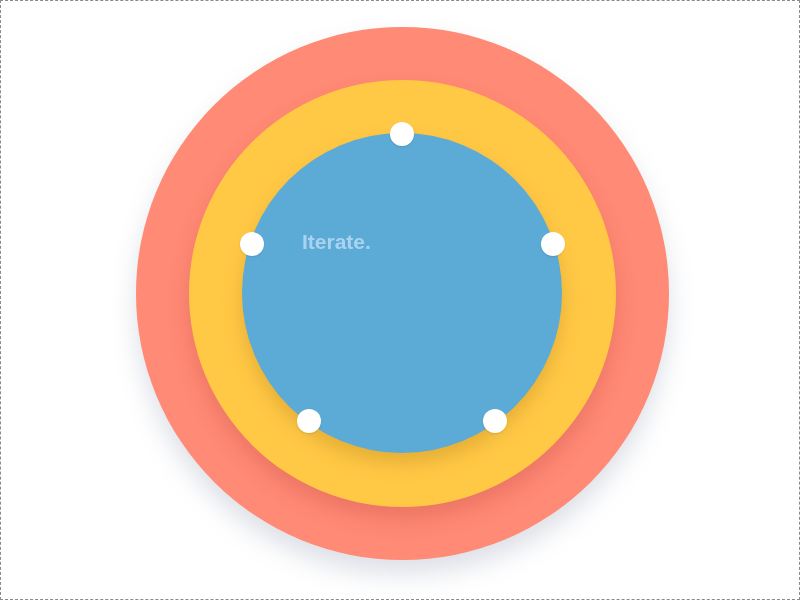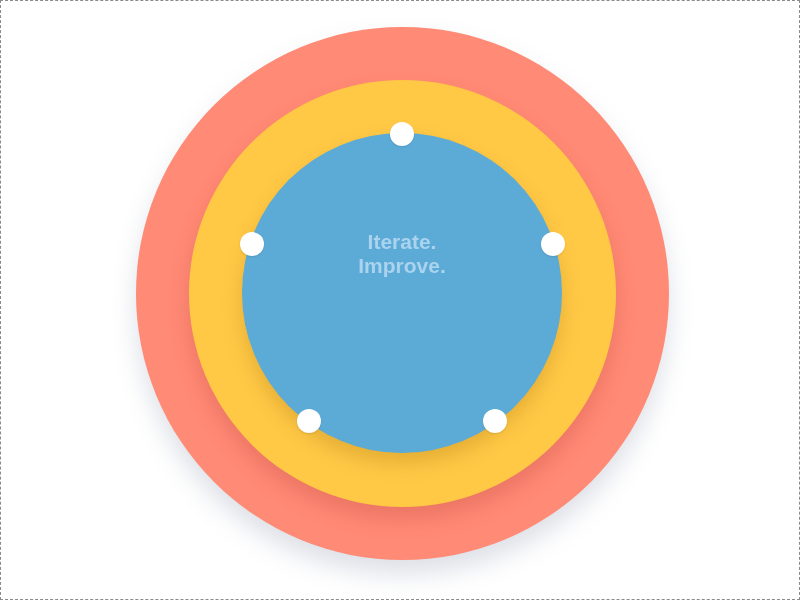--- a/index.html
+++ b/index.html
@@ -2,34 +2,33 @@
 <html><head>
 <meta charset="utf-8">
 <style>
   html,body{margin:0;padding:0;}
   body{width:800px;height:600px;background:#ffffff;position:relative;overflow:hidden;font-family:"Liberation Sans",sans-serif;}
   .frame{position:absolute;left:0;top:0;width:798px;height:598px;border:1px dashed #8a8a8a;}
   .ring{position:absolute;border-radius:50%;}
   .outer{left:136px;top:27px;width:533px;height:533px;box-shadow:0 14px 24px rgba(120,130,160,0.25);}
   .middle{left:189px;top:80px;width:427px;height:427px;box-shadow:0 12px 20px rgba(180,60,50,0.25);}
   .inner{left:242px;top:133px;width:320px;height:320px;box-shadow:0 10px 18px rgba(180,130,30,0.35);}
-  .label{position:absolute;left:302px;top:230px;width:200px;text-align:center;font-weight:bold;font-size:21px;line-height:24px;color:#a9d3ee;}
+  .label{position:absolute;left:302px;top:230px;width:200px;font-weight:bold;font-size:21px;line-height:24px;color:#a9d3ee;}
   .dot{position:absolute;width:24px;height:24px;border-radius:50%;background:#ffffff;box-shadow:0 1px 2px rgba(0,0,0,0.1);}
 </style>
 </head>
 <body>
 
 <div class="frame"></div>
 
 <div class="ring outer" style="background:#ff8a75;"></div>
 <div class="ring middle" style="background:#ffc845;"></div>
 <div class="ring inner" style="background:#5caad6;"></div>
 
 <div class="label">
   <div>Iterate.</div>
-  <div>Improve.</div>
 </div>
 
 <div class="dot" style="left:390px;top:122px;"></div>
 <div class="dot" style="left:240px;top:232px;"></div>
 <div class="dot" style="left:541px;top:232px;"></div>
 <div class="dot" style="left:297px;top:409px;"></div>
 <div class="dot" style="left:483px;top:409px;"></div>
 
 </body></html>

